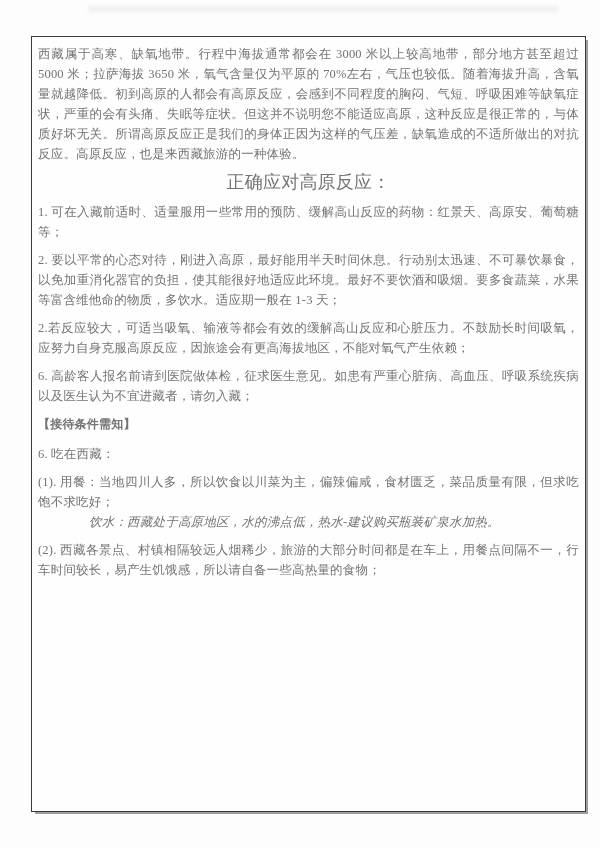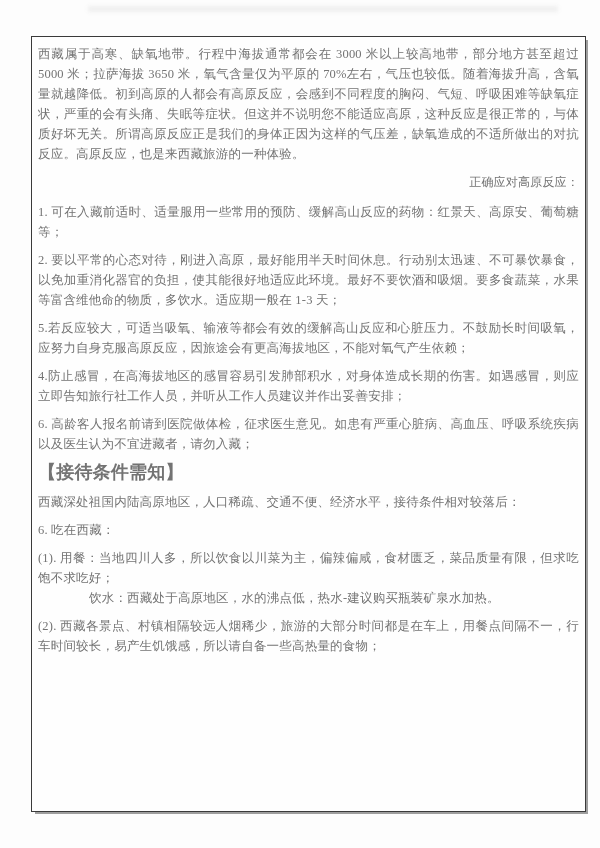--- a/index.html
+++ b/index.html
@@ -39,52 +39,51 @@
     overflow: hidden;
   }
   .doc-box p {
     margin: 0 0 8px 0;
     font-size: 12.5px;
     line-height: 20px;
     text-align: justify;
     letter-spacing: 0.2px;
   }
   .doc-box p.section-heading {
-    font-size: 12px;
-    text-align: right;
+    font-size: 18px;
+    text-align: center;
     margin: 2px 0 10px 0;
   }
   .doc-box p.bold-heading {
-    font-size: 18px;
+    font-size: 12px;
     font-weight: bold;
     text-align: left;
     margin: 4px 0 10px 0;
   }
   .doc-box p.no-gap {
     margin-bottom: 0;
   }
   .doc-box p.indent-line {
     padding-left: 51px;
     text-align: left;
+    font-style: italic;
   }
 </style>
 </head>
 <body>
 
 <div class="page">
   <div class="scan-artifact"></div>
   <div class="doc-box">
     <p>西藏属于高寒、缺氧地带。行程中海拔通常都会在 3000 米以上较高地带，部分地方甚至超过 5000 米；拉萨海拔 3650 米，氧气含量仅为平原的 70%左右，气压也较低。随着海拔升高，含氧量就越降低。初到高原的人都会有高原反应，会感到不同程度的胸闷、气短、呼吸困难等缺氧症状，严重的会有头痛、失眠等症状。但这并不说明您不能适应高原，这种反应是很正常的，与体质好坏无关。所谓高原反应正是我们的身体正因为这样的气压差，缺氧造成的不适所做出的对抗反应。高原反应，也是来西藏旅游的一种体验。</p>
     <p class="section-heading">正确应对高原反应：</p>
     <p>1. 可在入藏前适时、适量服用一些常用的预防、缓解高山反应的药物：红景天、高原安、葡萄糖等；</p>
     <p>2. 要以平常的心态对待，刚进入高原，最好能用半天时间休息。行动别太迅速、不可暴饮暴食，以免加重消化器官的负担，使其能很好地适应此环境。最好不要饮酒和吸烟。要多食蔬菜，水果等富含维他命的物质，多饮水。适应期一般在 1-3 天；</p>
-    <p>5.若反应较大，可适当吸氧、输液等都会有效的缓解高山反应和心脏压力。不鼓励长时间吸氧，应努力自身克服高原反应，因旅途会有更高海拔地区，不能对氧气产生依赖；</p>
-    <p>4.防止感冒，在高海拔地区的感冒容易引发肺部积水，对身体造成长期的伤害。如遇感冒，则应立即告知旅行社工作人员，并听从工作人员建议并作出妥善安排；</p>
+    <p>2.若反应较大，可适当吸氧、输液等都会有效的缓解高山反应和心脏压力。不鼓励长时间吸氧，应努力自身克服高原反应，因旅途会有更高海拔地区，不能对氧气产生依赖；</p>
     <p>6. 高龄客人报名前请到医院做体检，征求医生意见。如患有严重心脏病、高血压、呼吸系统疾病以及医生认为不宜进藏者，请勿入藏；</p>
     <p class="bold-heading">【接待条件需知】</p>
-    <p>西藏深处祖国内陆高原地区，人口稀疏、交通不便、经济水平，接待条件相对较落后：</p>
     <p>6. 吃在西藏：</p>
     <p class="no-gap">(1). 用餐：当地四川人多，所以饮食以川菜为主，偏辣偏咸，食材匮乏，菜品质量有限，但求吃饱不求吃好；</p>
     <p class="indent-line">饮水：西藏处于高原地区，水的沸点低，热水-建议购买瓶装矿泉水加热。</p>
     <p>(2). 西藏各景点、村镇相隔较远人烟稀少，旅游的大部分时间都是在车上，用餐点间隔不一，行车时间较长，易产生饥饿感，所以请自备一些高热量的食物；</p>
 
   </div>
 </div>
 
 </body></html>

